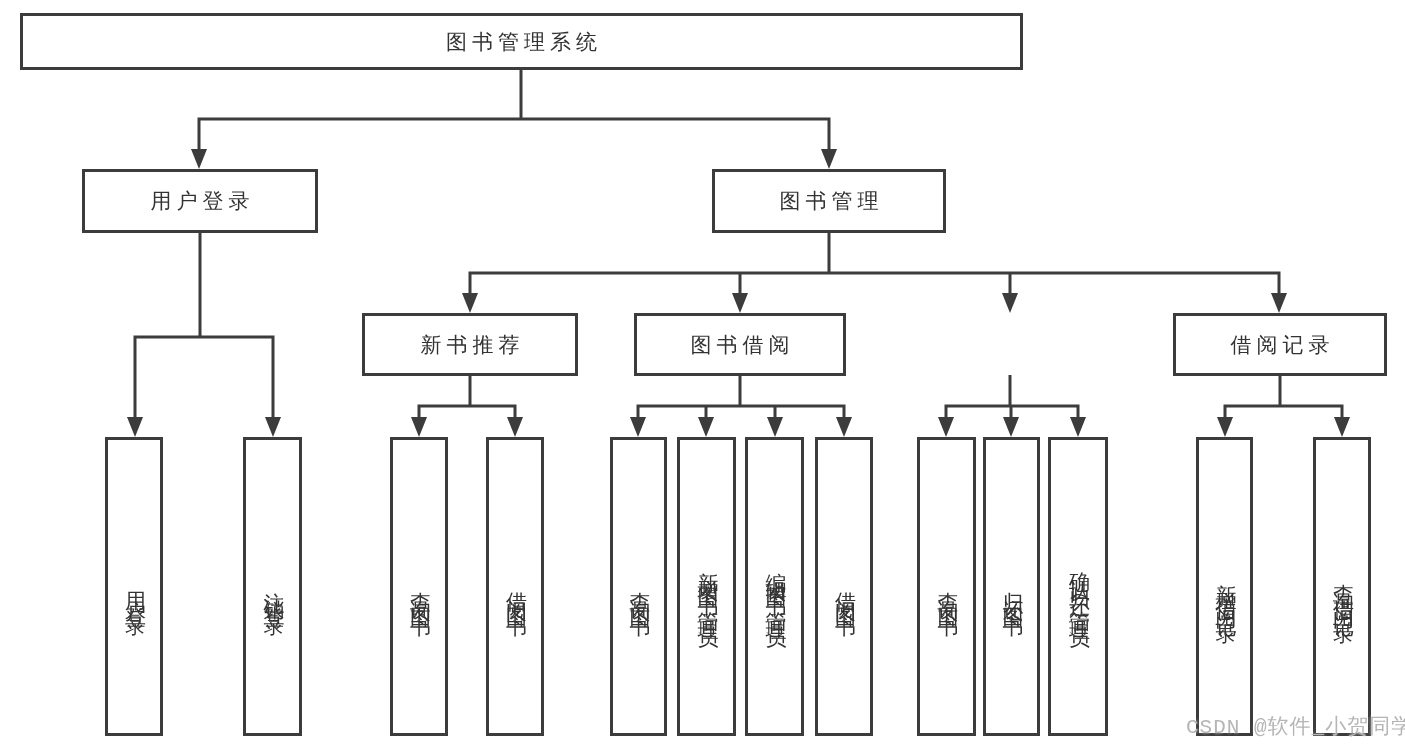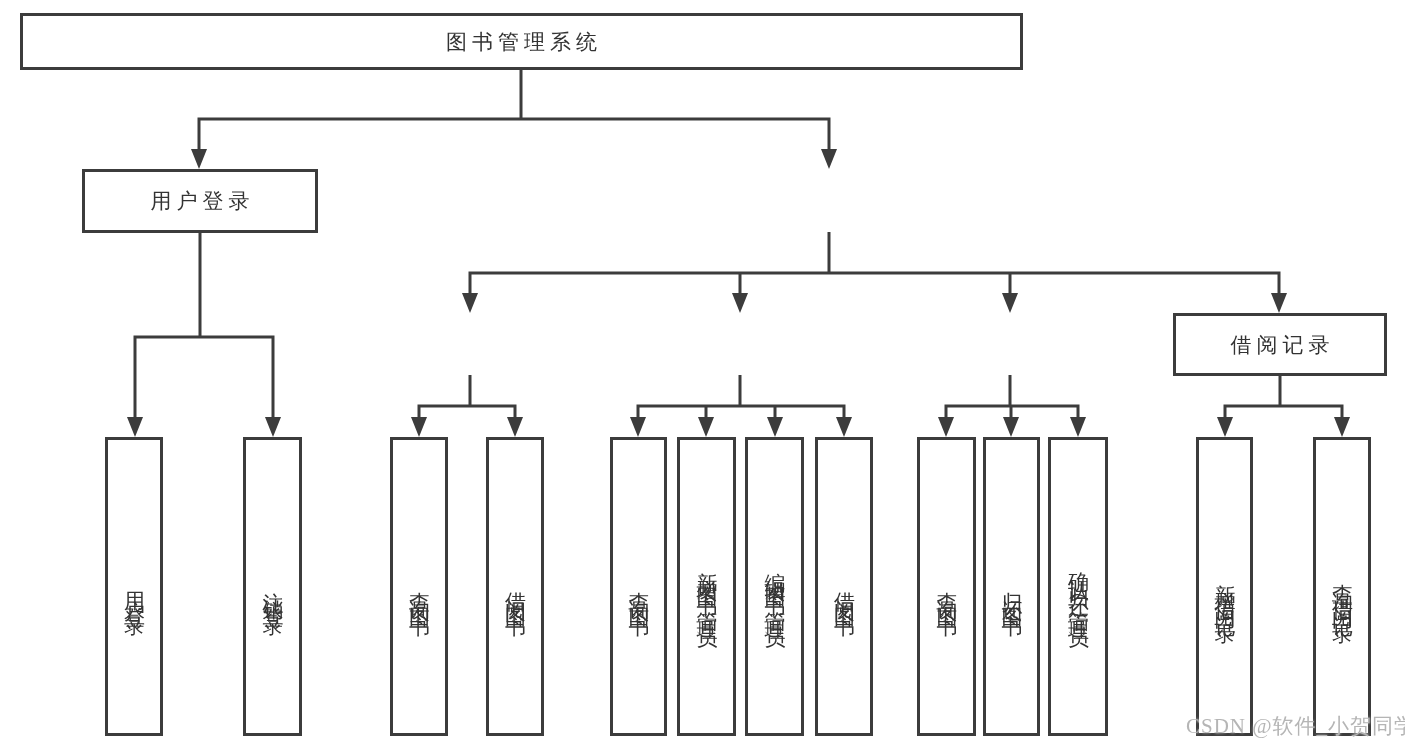--- a/index.html
+++ b/index.html
@@ -5,21 +5,21 @@
   html, body {
     margin: 0;
     padding: 0;
     background: #ffffff;
   }
   .canvas {
     position: relative;
     width: 1405px;
     height: 747px;
     background: #ffffff;
-    font-family: Liberation Serif, serif;
+    font-family: Liberation Mono, monospace;
     color: #333333;
     overflow: hidden;
   }
   .wires {
     position: absolute;
     left: 0; top: 0;
   }
   .node {
     position: absolute;
     box-sizing: border-box;
@@ -94,21 +94,30 @@
     </g>
   </svg>
 
   <div class="node h" style="left:20px;top:13px;width:1003px;height:57px">
     <span class="lbl">图书管理系统</span>
   </div>
 
   <div class="node h" style="left:82px;top:169px;width:236px;height:64px">
     <span class="lbl">用户登录</span>
   </div>
+  <div class="node h" style="left:712px;top:169px;width:234px;height:64px">
+    <span class="lbl">图书管理</span>
+  </div>
 
+  <div class="node h" style="left:362px;top:313px;width:216px;height:63px">
+    <span class="lbl">新书推荐</span>
+  </div>
+  <div class="node h" style="left:634px;top:313px;width:212px;height:63px">
+    <span class="lbl">图书借阅</span>
+  </div>
   <div class="node h" style="left:1173px;top:313px;width:214px;height:63px">
     <span class="lbl">借阅记录</span>
   </div>
 
   <div class="node v" style="left:105px;top:437px;width:58px;height:299px">
     <span class="lbl">用户登录</span>
   </div>
   <div class="node v" style="left:243px;top:437px;width:59px;height:299px">
     <span class="lbl">注销登录</span>
   </div>

